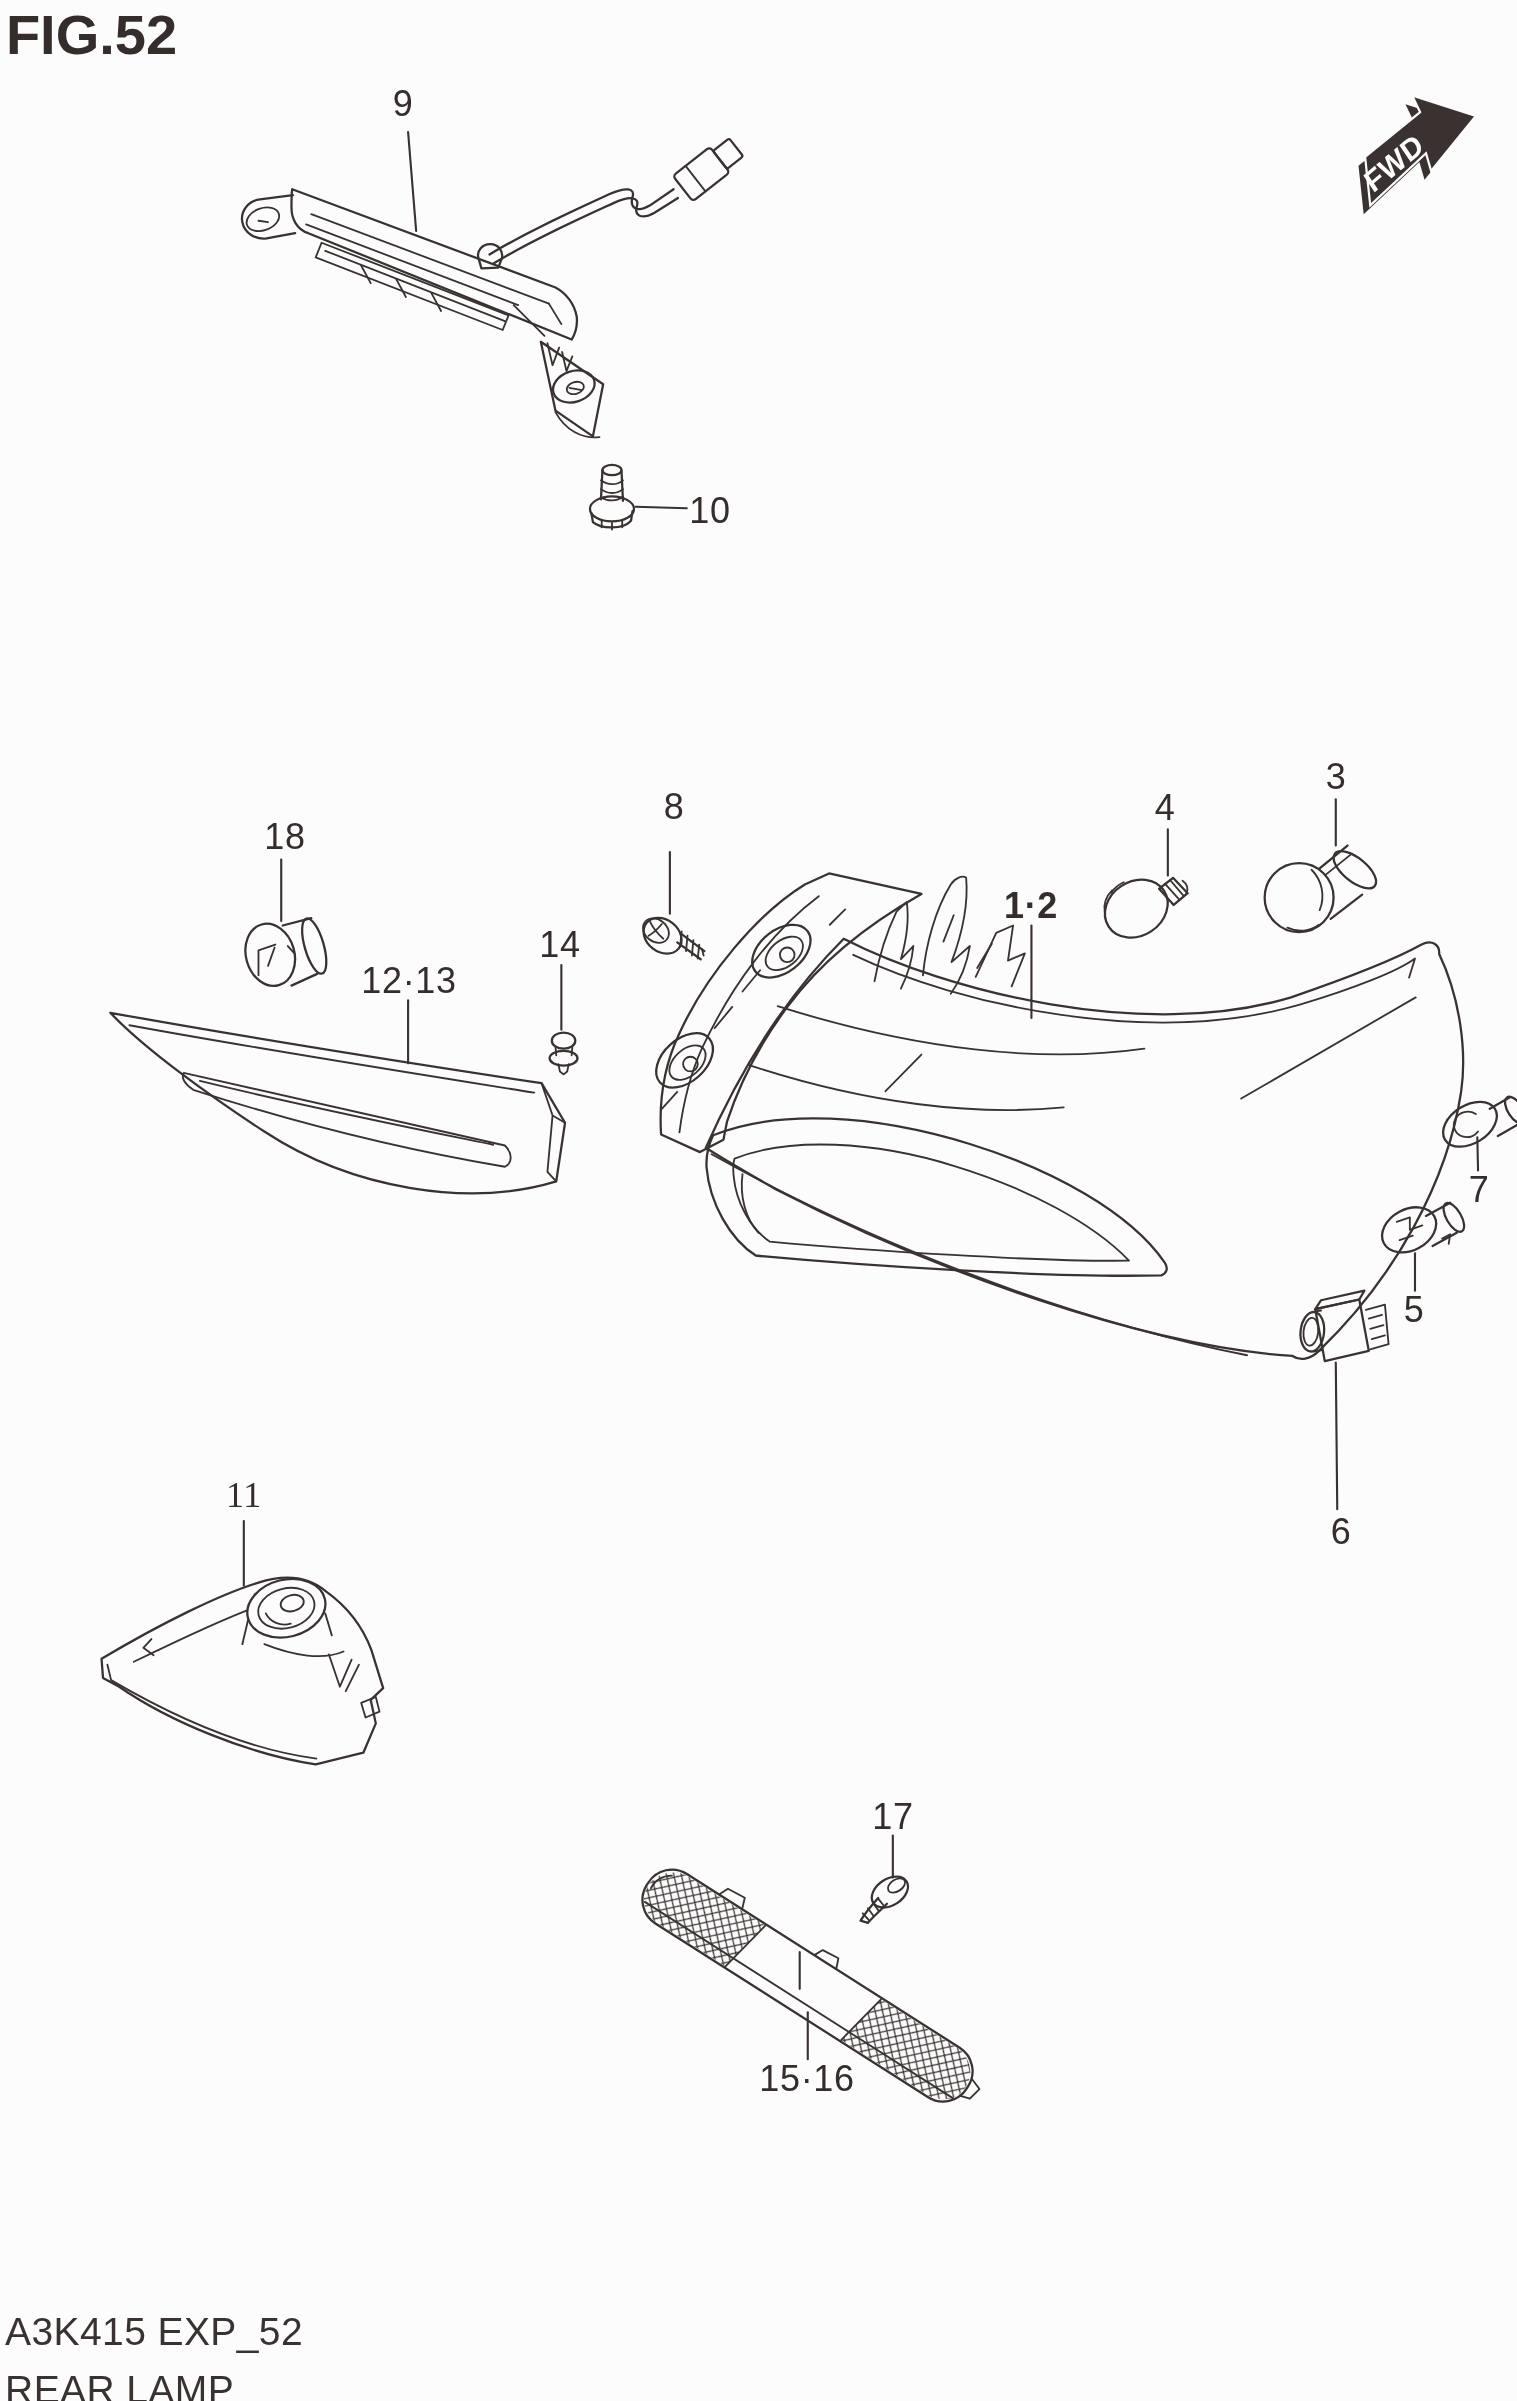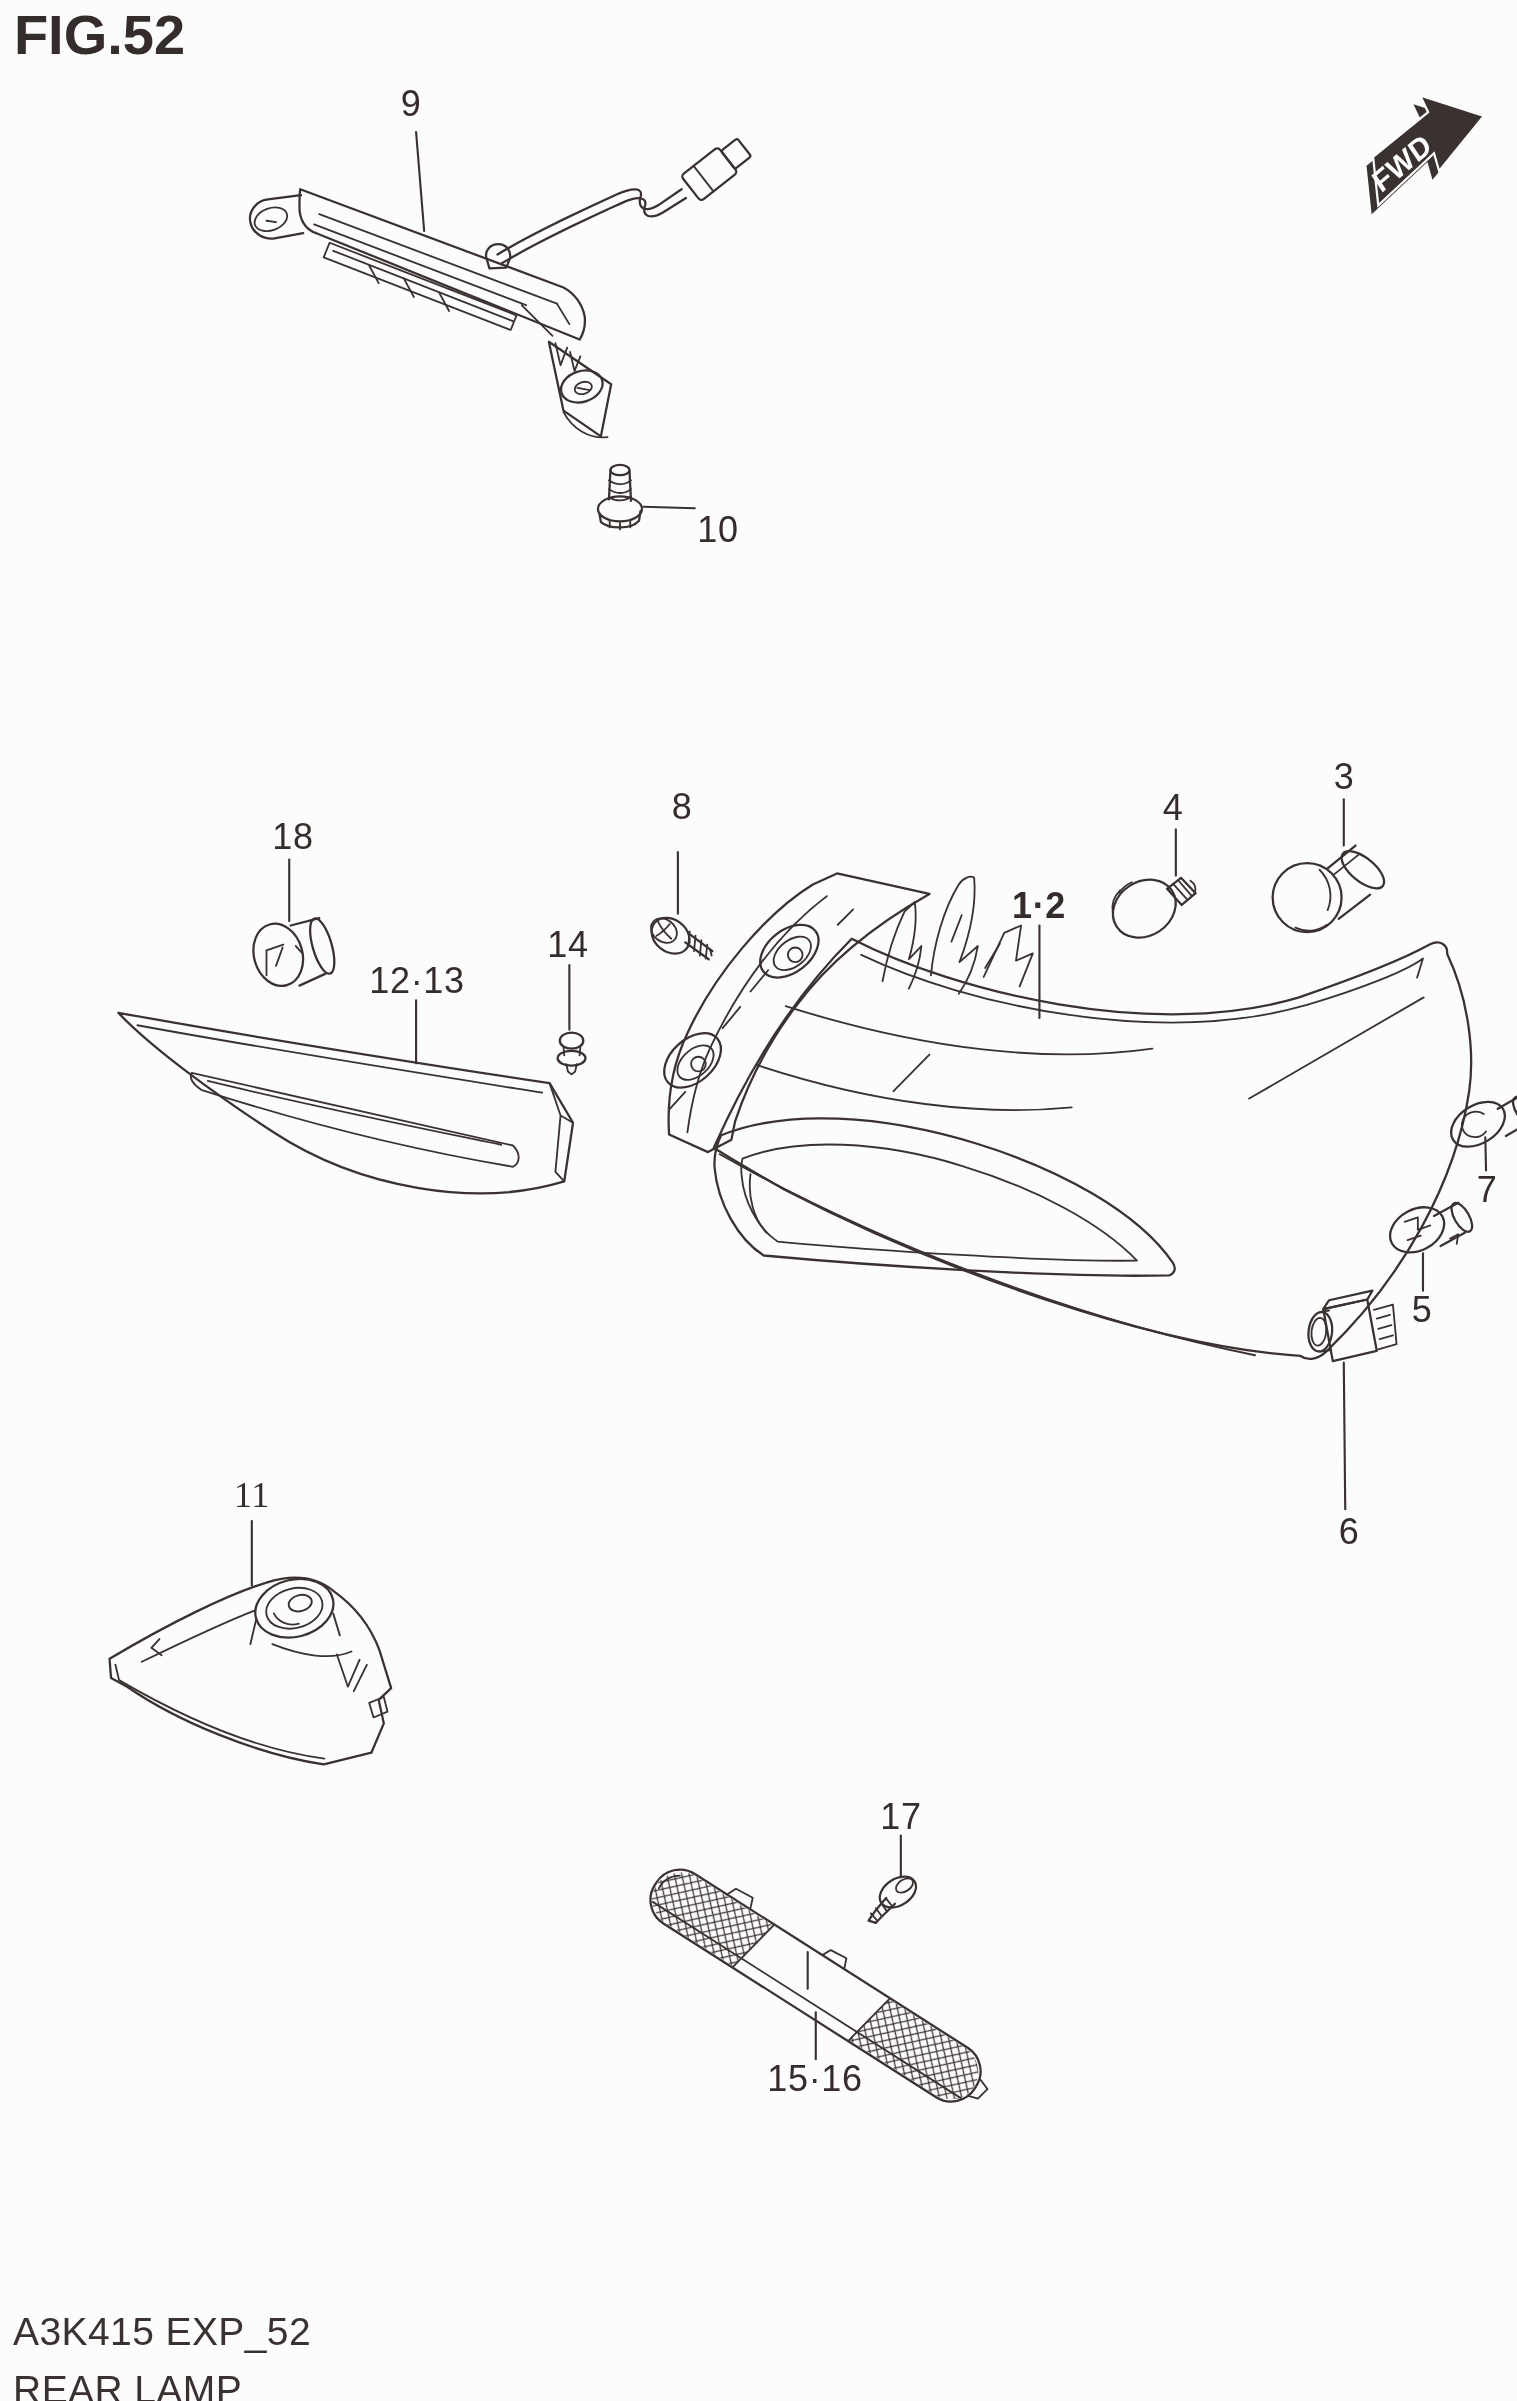--- a/index.html
+++ b/index.html
@@ -3,21 +3,21 @@
 <meta charset="utf-8">
 <style>
   html,body{margin:0;padding:0;}
   body{
     width:1518px;height:2401px;
     background:#fcfcfc;
     font-family:"Liberation Sans", sans-serif;
     position:relative;overflow:hidden;
     color:#332c2a;
   }
-  .stage{position:absolute;left:8px;top:0;width:1412px;height:2401px;border-radius:32px;}
+  .stage{position:absolute;left:0;top:0;width:1412px;height:2401px;border-radius:32px;}
   svg.artwork{position:absolute;left:0;top:0;}
   .fig-title{
     position:absolute;left:5.9px;top:1.5px;
     font-size:56px;font-weight:700;letter-spacing:0px;color:#352d2b;
     white-space:nowrap;
   }
   .callout{
     position:absolute;transform:translate(-50%,-50%);
     font-size:36px;font-weight:400;color:#352d2b;white-space:nowrap;
     letter-spacing:0.7px;
@@ -237,21 +237,21 @@
       <ellipse class="stroke" cx="1213" cy="2580" rx="27" ry="18" transform="rotate(-33 1213 2580)"></ellipse>
       <ellipse class="thin" cx="1222" cy="2571" rx="13" ry="8" transform="rotate(-33 1222 2571)"></ellipse>
       <path class="stroke" d="M1197 2588 C1188 2598 1179 2609 1173 2619 M1209 2596 C1200 2605 1191 2613 1183 2622 M1173 2619 L1183 2622"></path>
       <path class="thin" d="M1197 2589 L1205 2599 M1190 2595 L1198 2606 M1183 2602 L1191 2613 M1176 2609 L1184 2618"></path>
     </g>
 
   </svg>
 
   <div id="callout-layer">
       <div class="callout" style="left: 403px; top: 104px;">9</div>
-      <div class="callout" style="left: 710px; top: 511px; margin-top: 19px;">10</div>
+      <div class="callout" style="left: 710px; top: 511px;">10</div>
       <div class="callout" style="left: 285px; top: 837px; text-align: right;">18</div>
       <div class="callout" style="left: 409px; top: 981px;">12·13</div>
       <div class="callout" style="left: 560px; top: 945px;">14</div>
       <div class="callout" style="left: 674px; top: 807px;">8</div>
       <div class="callout" style="left: 1031px; top: 906px; font-weight: bold;">1·2</div>
       <div class="callout" style="left: 1165px; top: 808px;">4</div>
       <div class="callout" style="left: 1336px; top: 777px;">3</div>
       <div class="callout" style="left: 1479px; top: 1190px;">7</div>
       <div class="callout" style="left: 1414px; top: 1310px;">5</div>
       <div class="callout" style="left: 1341px; top: 1532px;">6</div>

